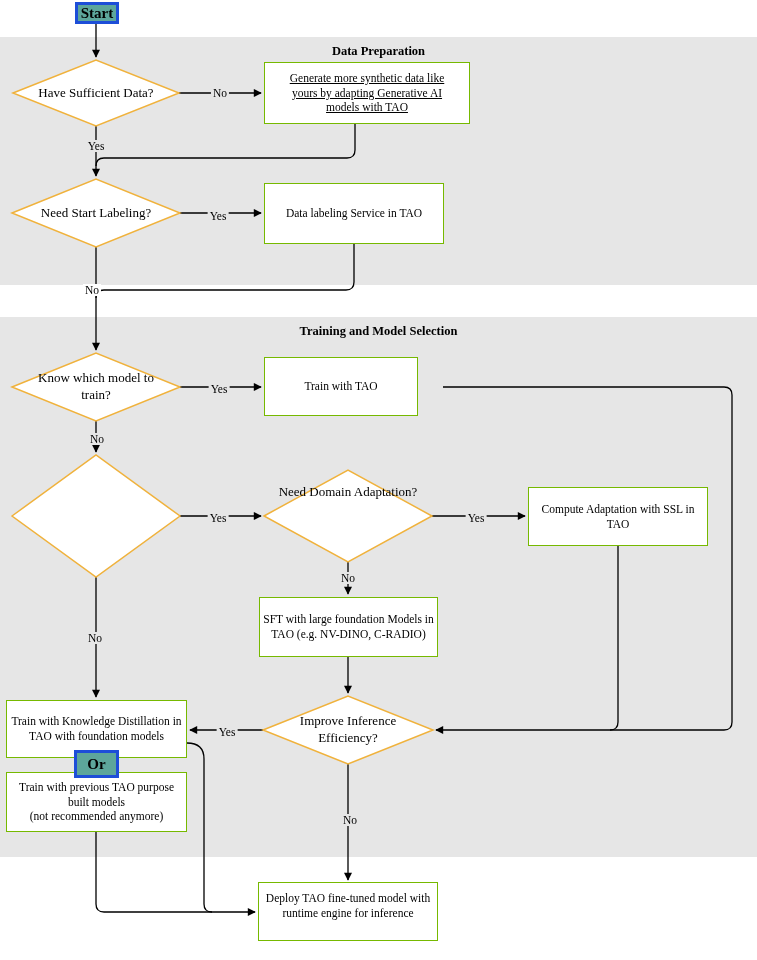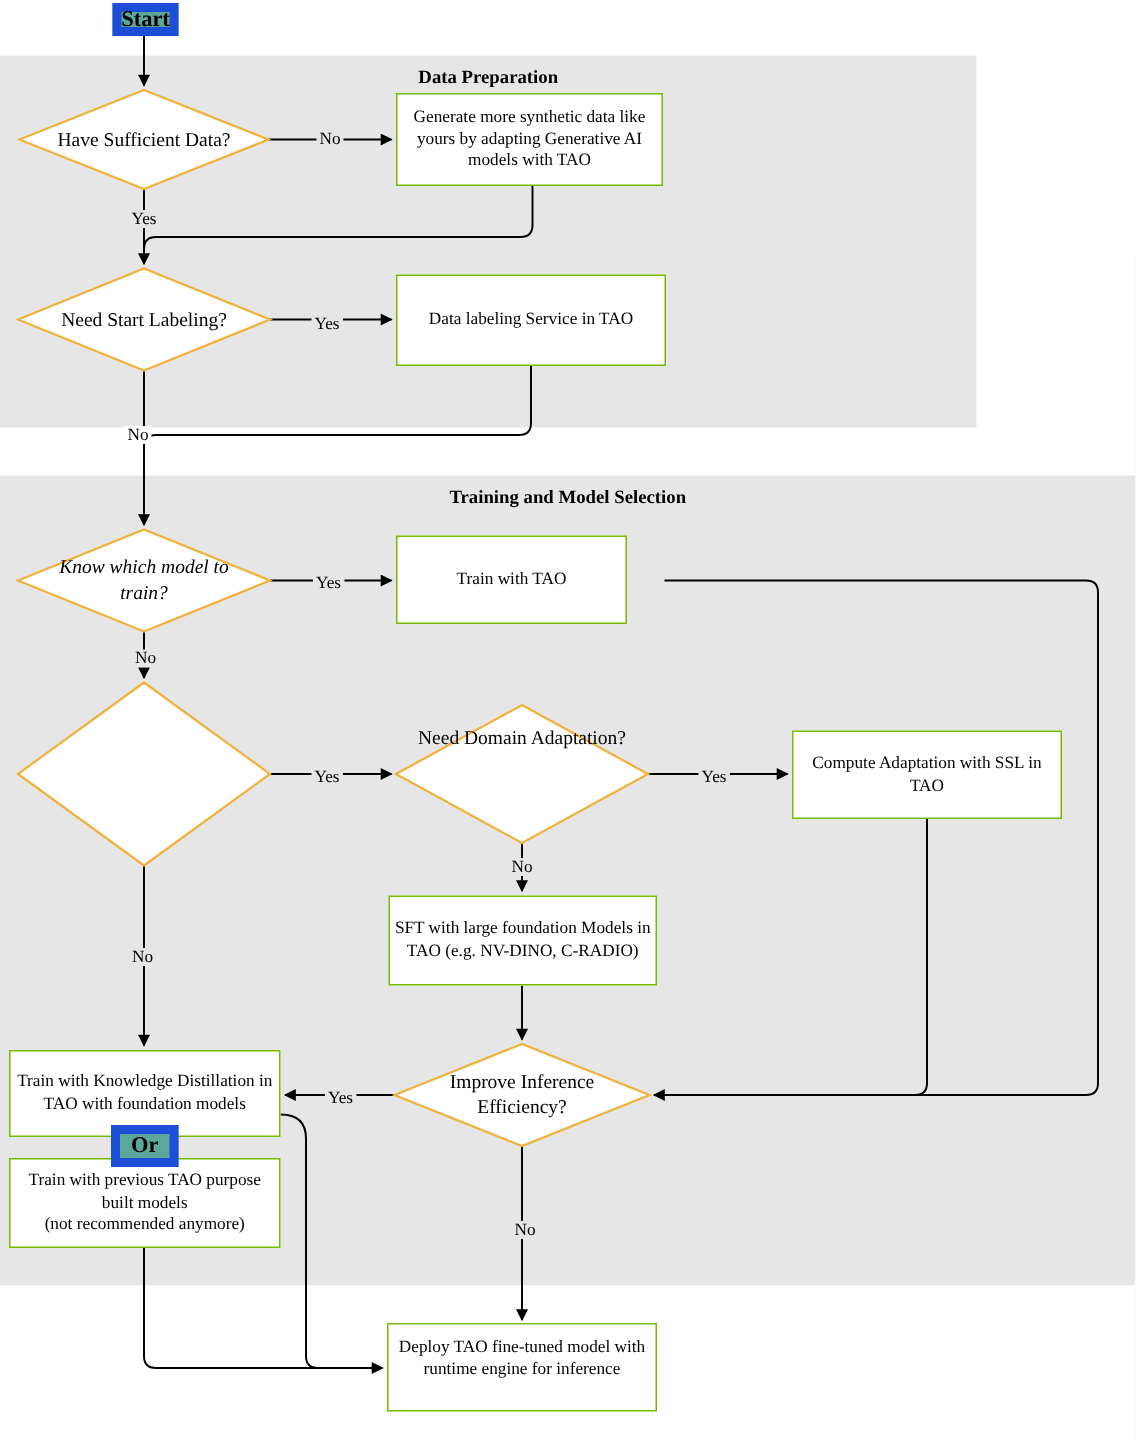--- a/index.html
+++ b/index.html
@@ -8,35 +8,35 @@
   .region{position:absolute;background:#e6e6e6;z-index:0;}
   .region-title{position:absolute;left:0;top:7px;width:100%;text-align:center;
                 font-weight:bold;font-size:12.5px;z-index:1;}
   #edges{position:absolute;left:0;top:0;z-index:1;}
   .box{position:absolute;background:#fff;border:1.5px solid #76b900;box-sizing:border-box;
        display:flex;align-items:center;justify-content:center;text-align:center;
        font-size:11.5px;line-height:1.28;white-space:pre-line;z-index:3;}
   .dlabel{position:absolute;display:flex;align-items:center;justify-content:center;
           text-align:center;font-size:13px;line-height:1.3;white-space:pre-line;
           z-index:3;pointer-events:none;}
-  .terminal{position:absolute;background:#5da69b;border:6px solid #1d4ed8;box-sizing:border-box;
+  .terminal{position:absolute;background:#5da69b;border:3px solid #1d4ed8;box-sizing:border-box;
             display:flex;align-items:center;justify-content:center;
             font-weight:bold;font-size:15px;z-index:4;}
   .elabel{position:absolute;transform:translate(-50%,-50%);font-size:11.5px;
           padding:0 2px;z-index:2;}
   .bg-gray{background:#e6e6e6;}
   .bg-white{background:#fff;}
   .pad-deploy{padding-bottom:12px;}
 </style>
 </head>
 <body>
 
 <div id="canvas">
 
-  <div class="region" style="left:0;top:37px;width:651px;height:248px;">
+  <div class="region" style="left:0;top:37px;width:757px;height:248px;">
     <div class="region-title">Data Preparation</div>
   </div>
   <div class="region" style="left:0;top:317px;width:757px;height:540px;">
     <div class="region-title">Training and Model Selection</div>
   </div>
 
   <svg id="edges" width="757" height="960">
     <defs>
       <marker id="arrow" viewBox="0 0 10 10" refX="9" refY="5" markerWidth="10" markerHeight="8" orient="auto-start-reverse" markerUnits="userSpaceOnUse">
         <path d="M0 0 L10 5 L0 10 z" fill="#000"></path>
@@ -69,25 +69,25 @@
       <polygon points="12,213 96,179 180,213 96,247"></polygon>
       <polygon points="12,387 96,353 180,387 96,421"></polygon>
       <polygon points="12,516 96,455 180,516 96,577"></polygon>
       <polygon points="264,516 348,470 432,516 348,562"></polygon>
       <polygon points="263,730 348,696 433,730 348,764"></polygon>
     </g>
   </svg>
 
   <div class="dlabel" style="left:23px;top:63px;width:146px;height:60px;">Have Sufficient Data?</div>
   <div class="dlabel" style="left:22px;top:183px;width:148px;height:60px;">Need Start Labeling?</div>
-  <div class="dlabel" style="left:22px;top:357px;width:148px;height:60px;font-style:italic;">Know which model to train?</div>
+  <div class="dlabel" style="left:22px;top:357px;width:148px;height:60px;">Know which model to train?</div>
   <div class="dlabel" style="left:274px;top:456px;width:148px;height:72px;">Need Domain Adaptation?</div>
   <div class="dlabel" style="left:273px;top:700px;width:150px;height:60px;">Improve Inference Efficiency?</div>
 
-  <div class="box" style="left:264px;top:62px;width:178px;height:62px;">Generate more synthetic data like
+  <div class="box" style="left:264px;top:62px;width:206px;height:62px;text-decoration:underline;">Generate more synthetic data like
 yours by adapting Generative AI
 models with TAO</div>
   <div class="box" style="left:264px;top:183px;width:180px;height:61px;">Data labeling Service in TAO</div>
   <div class="box" style="left:264px;top:357px;width:154px;height:59px;">Train with TAO</div>
   <div class="box" style="left:528px;top:487px;width:180px;height:59px;">Compute Adaptation with SSL in
 TAO</div>
   <div class="box" style="left:6px;top:700px;width:181px;height:58px;">Train with Knowledge Distillation in
 TAO with foundation models</div>
   <div class="box" style="left:259px;top:597px;width:179px;height:60px;">SFT with large foundation Models in
 TAO (e.g. NV-DINO, C-RADIO)</div>

